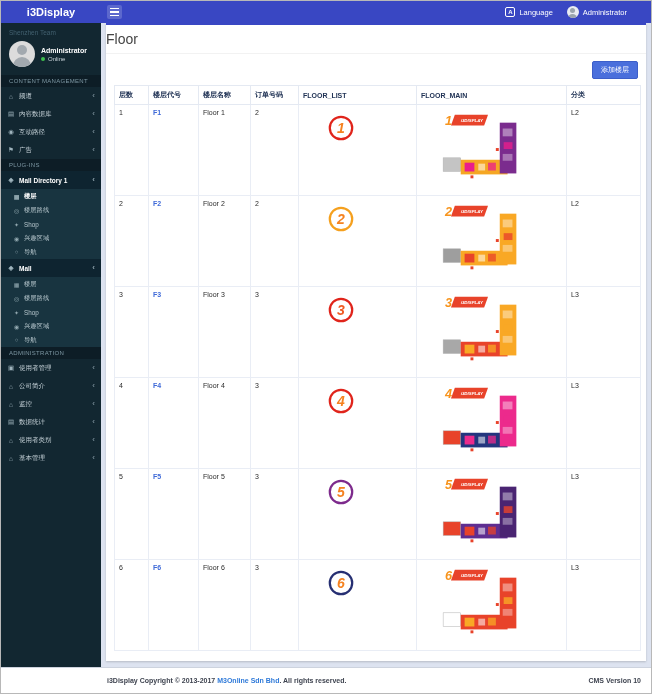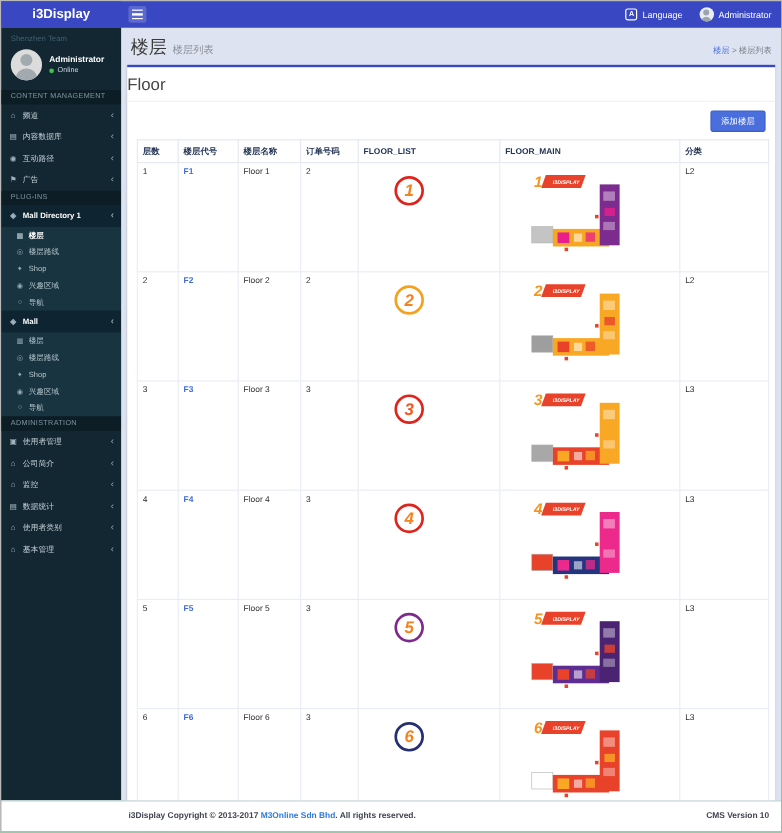--- a/index.html
+++ b/index.html
@@ -3,21 +3,21 @@
 <meta charset="utf-8">
 <style>
   * { box-sizing: border-box; margin: 0; padding: 0; }
   html,body { width: 652px; height: 694px; }
   body { font-family: "Liberation Sans", sans-serif; background: #fff; position: relative; }
   .app { position: absolute; inset: 0; border: 1px solid #b8b8b8; background: #22c55e; overflow: hidden; }
 
   
   .topbar { position: absolute; top: 0; left: 0; right: 0; height: 22px; background: #3947c3; display: flex; z-index: 5; }
   .brand { width: 100px; color: #fff; font-size: 11px; font-weight: bold; display: flex; align-items: center; justify-content: center; background: #3947c3; }
-  .topbar-main { flex: 1; display: flex; align-items: center; justify-content: space-between; padding: 0 8px 0 6px; }
+  .topbar-main { flex: 1; display: flex; align-items: center; justify-content: space-between; padding: 0 24px 0 6px; }
   .hamburger { width: 15px; height: 14px; background: rgba(255,255,255,.18); border-radius: 2px; display: flex; flex-direction: column; justify-content: center; gap: 2px; padding: 0 3px; cursor: pointer; }
   .hamburger i { display: block; height: 1.5px; background: #fff; }
   .topbar-right { display: flex; align-items: center; gap: 14px; }
   .top-item { display: flex; align-items: center; gap: 4px; color: #fff; font-size: 7.5px; cursor: pointer; }
   .lang-icon { width: 10px; height: 10px; border: 1px solid #fff; border-radius: 2px; color: #fff; font-size: 6px; line-height: 8px; text-align: center; font-weight: bold; }
   .avatar-s { width: 12px; height: 12px; border-radius: 50%; background: #e9edf2; position: relative; overflow: hidden; }
   .avatar-s::before { content:""; position:absolute; width:5px; height:5px; border-radius:50%; background:#9aa5ad; left:3.5px; top:2px; }
   .avatar-s::after { content:""; position:absolute; width:9px; height:5px; border-radius:5px 5px 0 0; background:#9aa5ad; left:1.5px; top:7.5px; }
 
   
@@ -214,30 +214,20 @@
         <span class="chev">‹</span>
       </div>
     <div class="nav-item">
         <i class="nico">⌂</i>
         <span>基本管理</span>
         <span class="chev">‹</span>
       </div>
   </div>
 
   <div class="main">
-    <div class="content-hdr">
-      <div>
-        <span class="page-title">楼层</span><span class="page-sub">楼层列表</span>
-      </div>
-      <div class="breadcrumb">
-        <span class="bc-link">楼层</span>
-        <span>&gt;</span>
-        <span>楼层列表</span>
-      </div>
-    </div>
 
     <div class="panel">
       <div class="panel-heading">Floor</div>
       <div class="panel-body">
         <div class="toolbar">
           <button class="btn-add">添加楼层</button>
         </div>
         <table class="floors">
           <colgroup>
               <col style="width:34px">

